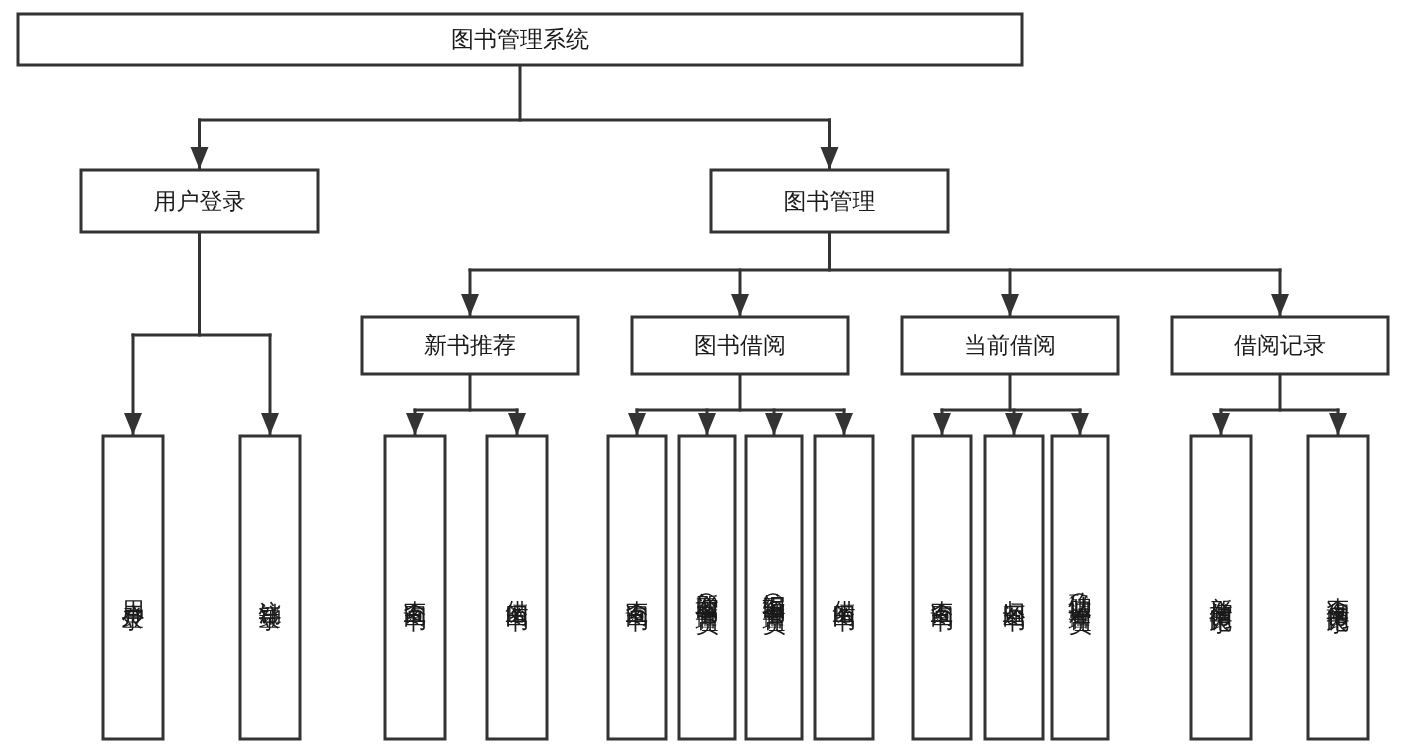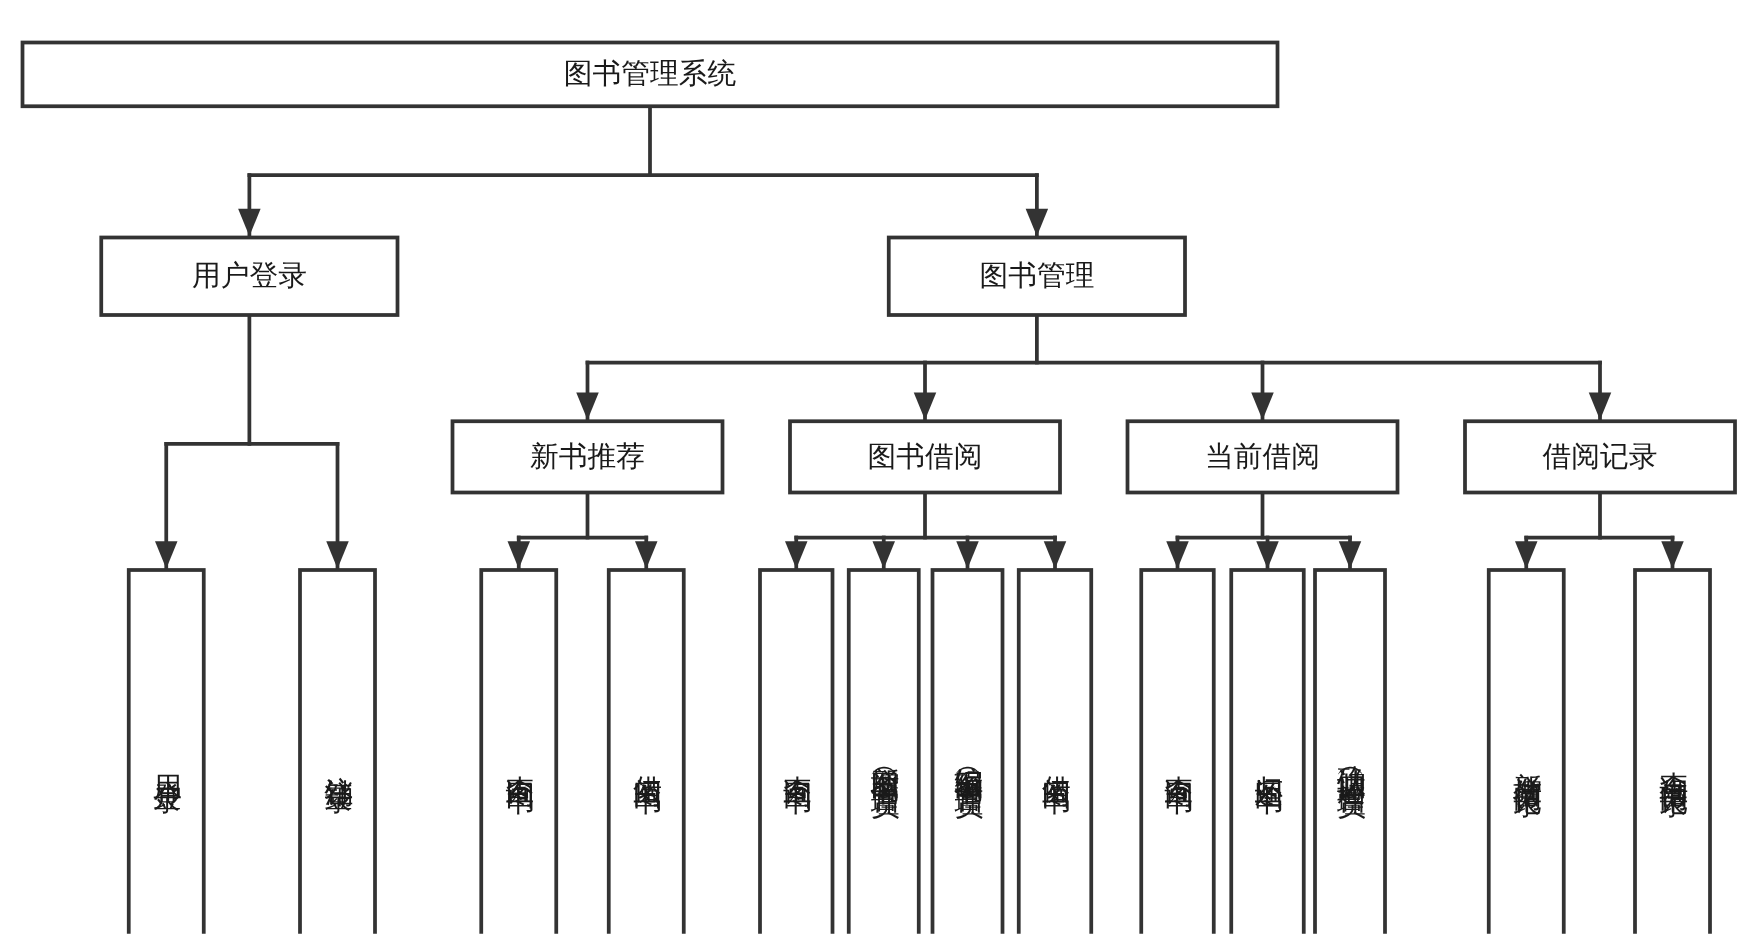--- a/index.html
+++ b/index.html
@@ -12,21 +12,20 @@
     width: 1405px;
     height: 747px;
     font-family: "DejaVu Sans", "Liberation Sans", sans-serif;
     overflow: hidden;
     position: relative;
   }
   #diagram-root {
     position: relative;
     width: 1405px;
     height: 621px;
-    margin-top: 20px;
   }
   svg#tree-svg {
     position: absolute;
     top: 0;
     left: 0;
     width: 1405px;
     height: 747px;
     display: block;
   }
   .node-box {

